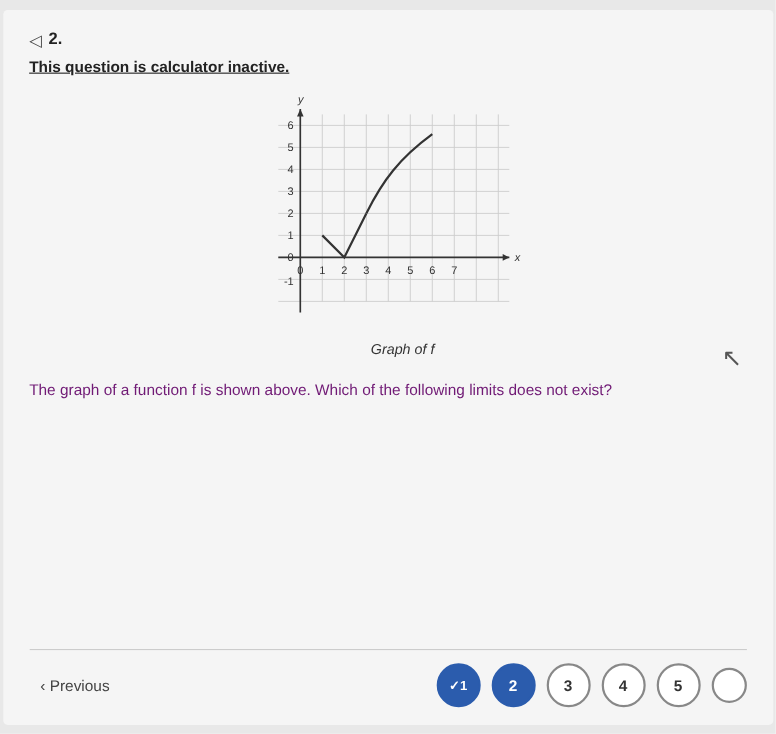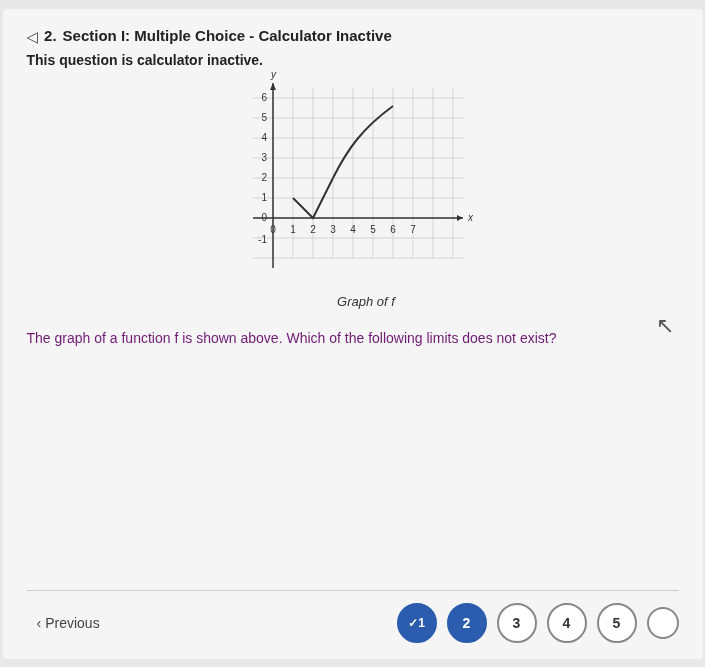--- a/index.html
+++ b/index.html
@@ -49,20 +49,22 @@
       font-size: 13px;
       color: #444;
       margin-left: 32px;
       margin-bottom: 18px;
       line-height: 1.5;
     }
     .calculator-inactive-label {
       font-weight: bold;
       font-size: 14px;
       color: #222;
+      margin-bottom: 16px;
+      text-decoration: underline;
     }
     .graph-area {
       display: flex;
       flex-direction: column;
       align-items: center;
       margin-bottom: 18px;
     }
     .graph-caption {
       font-size: 13px;
       color: #333;
@@ -150,21 +152,20 @@
     }
   </style>
 </head>
 <body>
 
 <div class="card">
 
   <div class="section-header">
     <span class="section-icon">◁</span>
     <span class="section-number">2.</span>
-    <span class="section-title">Section I: Multiple Choice - Calculator Inactive</span>
   </div>
 
 
   <div class="calculator-inactive-label">This question is calculator inactive.</div>
 
   <div class="graph-area">
 
     <svg class="graph" width="260" height="220" viewBox="-30 -20 260 220">
 
       <line x1="20" y1="0" x2="20" y2="170" stroke="#ccc" stroke-width="0.8"></line>

